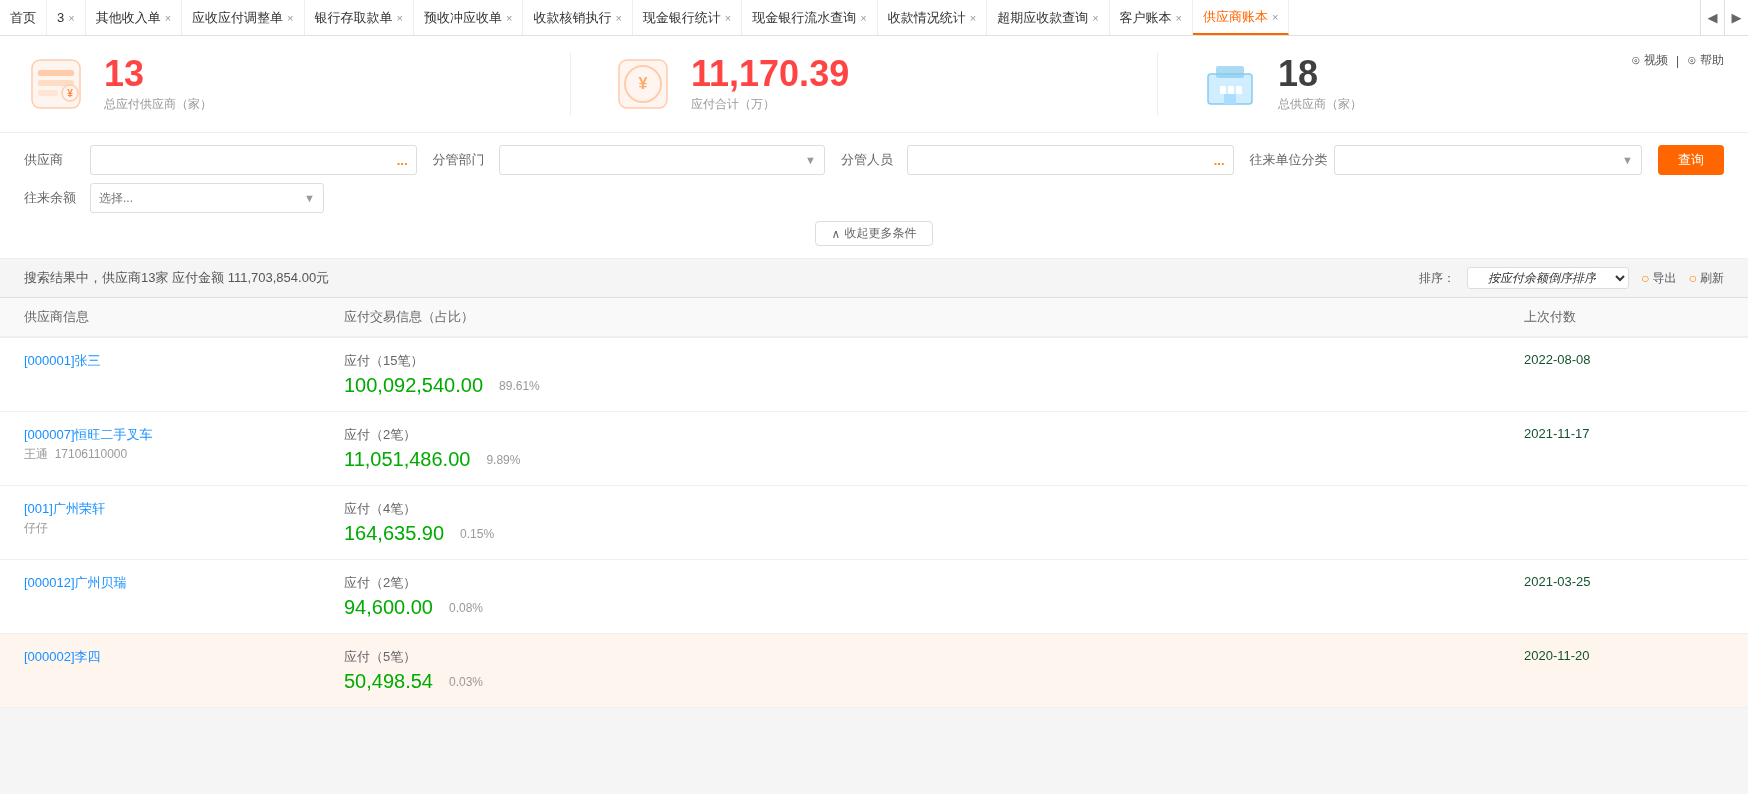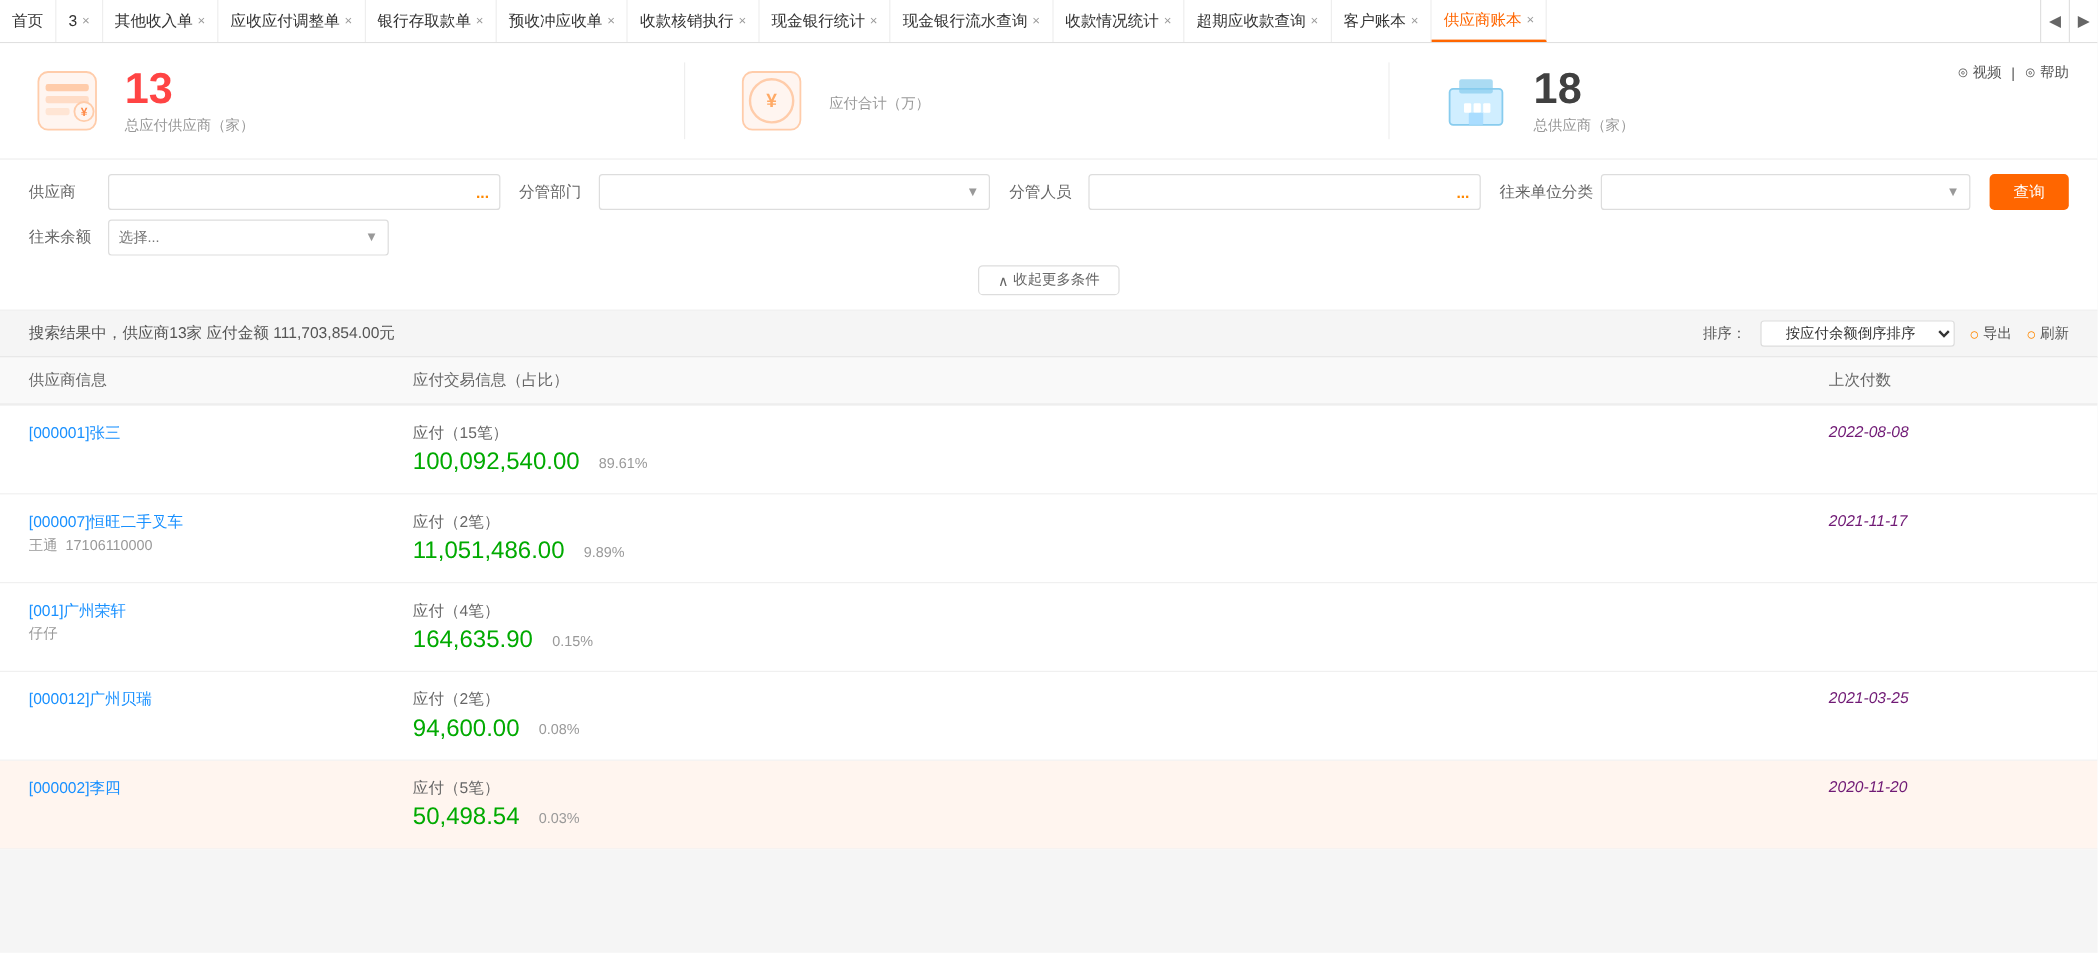--- a/index.html
+++ b/index.html
@@ -182,20 +182,21 @@
     }
     .sort-label { color: #555; }
     .sort-select {
       color: #333;
       border: 1px solid #ddd;
       padding: 2px 16px;
       border-radius: 3px;
       background: #fff;
       font-size: 12px;
       cursor: pointer;
+      font-style: italic;
     }
     .action-btn {
       display: flex;
       align-items: center;
       gap: 3px;
       cursor: pointer;
       color: #555;
       font-size: 12px;
     }
     .action-icon { font-size: 14px; color: #ff8800; }
@@ -231,21 +232,21 @@
       color: #1890ff;
       cursor: pointer;
       font-size: 13px;
       text-decoration: none;
     }
     .supplier-sub { color: #999; font-size: 12px; margin-top: 2px; }
     .trans-count { color: #666; font-size: 13px; margin-bottom: 4px; }
     .trans-amount { color: #00aa00; font-size: 20px; font-weight: 500; }
     .trans-percent { color: #999; font-size: 12px; margin-left: 16px; }
     .trans-info { display: flex; align-items: center; gap: 0; }
-    .lastpay-date { color: #701a75; font-size: 13px; font-style: italic; }
+    .lastpay-date { color: #14532d; font-size: 13px; }
 
     
     .table-container { overflow-y: auto; max-height: 480px; }
     .table-container::-webkit-scrollbar { width: 6px; }
     .table-container::-webkit-scrollbar-thumb { background: #ddd; border-radius: 3px; }
   </style>
 </head>
 <body>
 
 <div class="top-nav">
@@ -327,20 +328,21 @@
 
   <div class="summary-card">
     <div class="card-icon">
       <svg viewBox="0 0 56 56" fill="none">
         <rect x="4" y="4" width="48" height="48" rx="8" fill="#fff5f0" stroke="#ffccaa" stroke-width="1.5"></rect>
         <circle cx="28" cy="28" r="18" fill="none" stroke="#ffccaa" stroke-width="2"></circle>
         <text x="28" y="33" text-anchor="middle" fill="#ffaa66" font-size="16" font-weight="bold">¥</text>
       </svg>
     </div>
     <div class="card-content">
+      <div class="card-number-red">11,170.39</div>
       <div class="card-label">应付合计（万）</div>
     </div>
   </div>
 
   <div class="summary-card">
     <div class="card-icon">
       <svg viewBox="0 0 56 56" fill="none">
         <rect x="6" y="18" width="44" height="30" rx="3" fill="#d0eeff" stroke="#88ccee" stroke-width="1.5"></rect>
         <rect x="14" y="10" width="28" height="12" rx="2" fill="#88ccee" opacity="0.7"></rect>
         <rect x="18" y="30" width="6" height="8" rx="1" fill="#fff"></rect>

